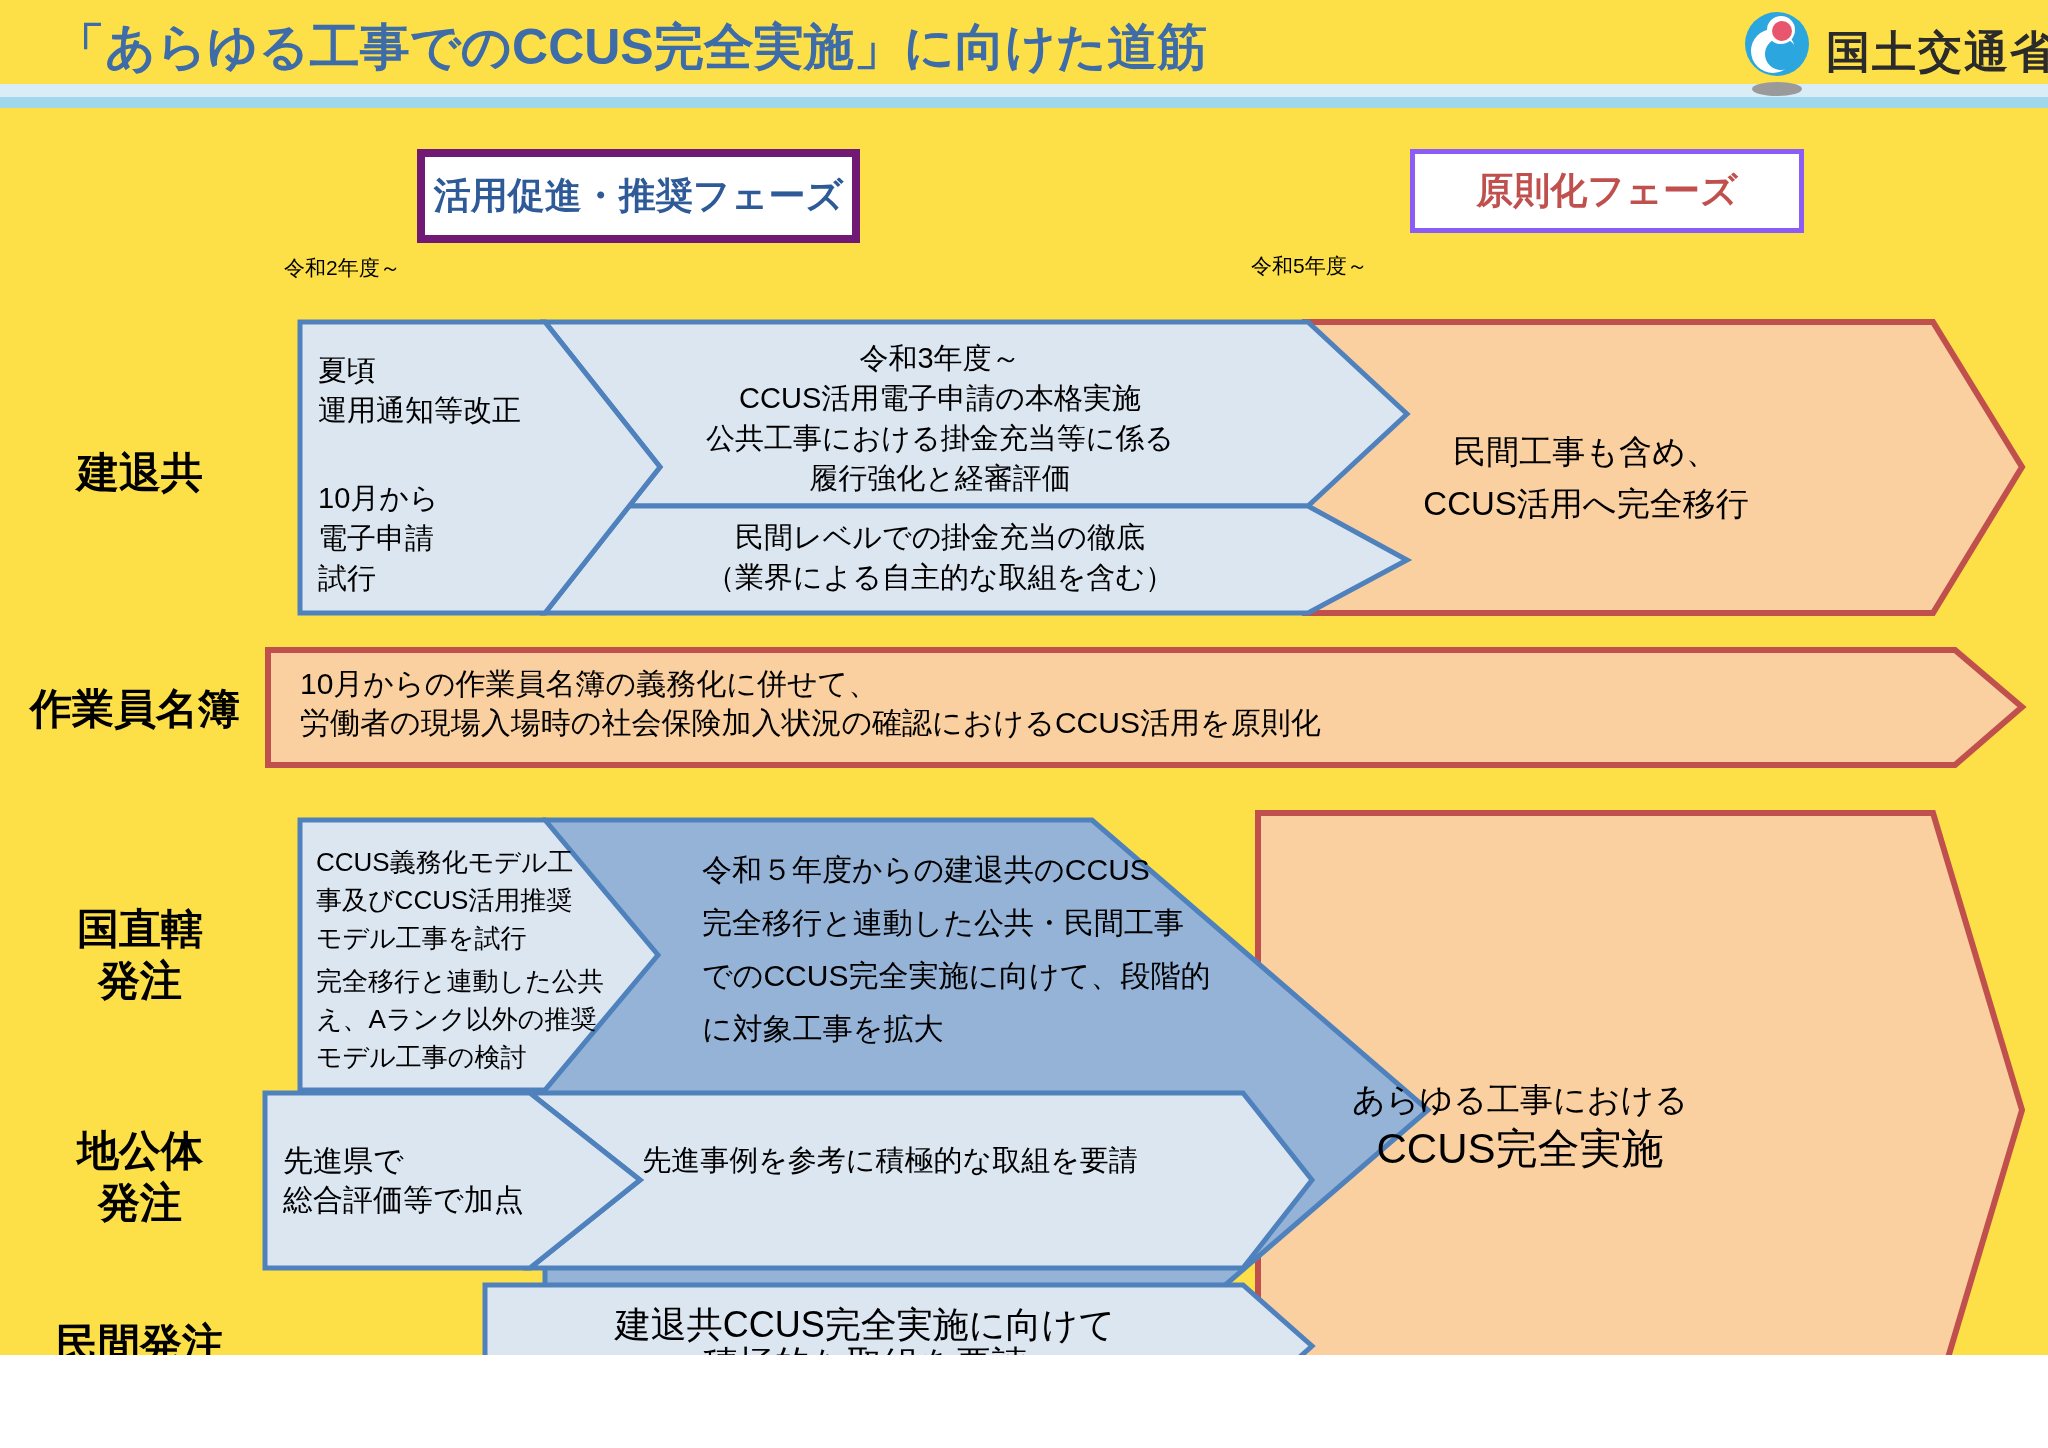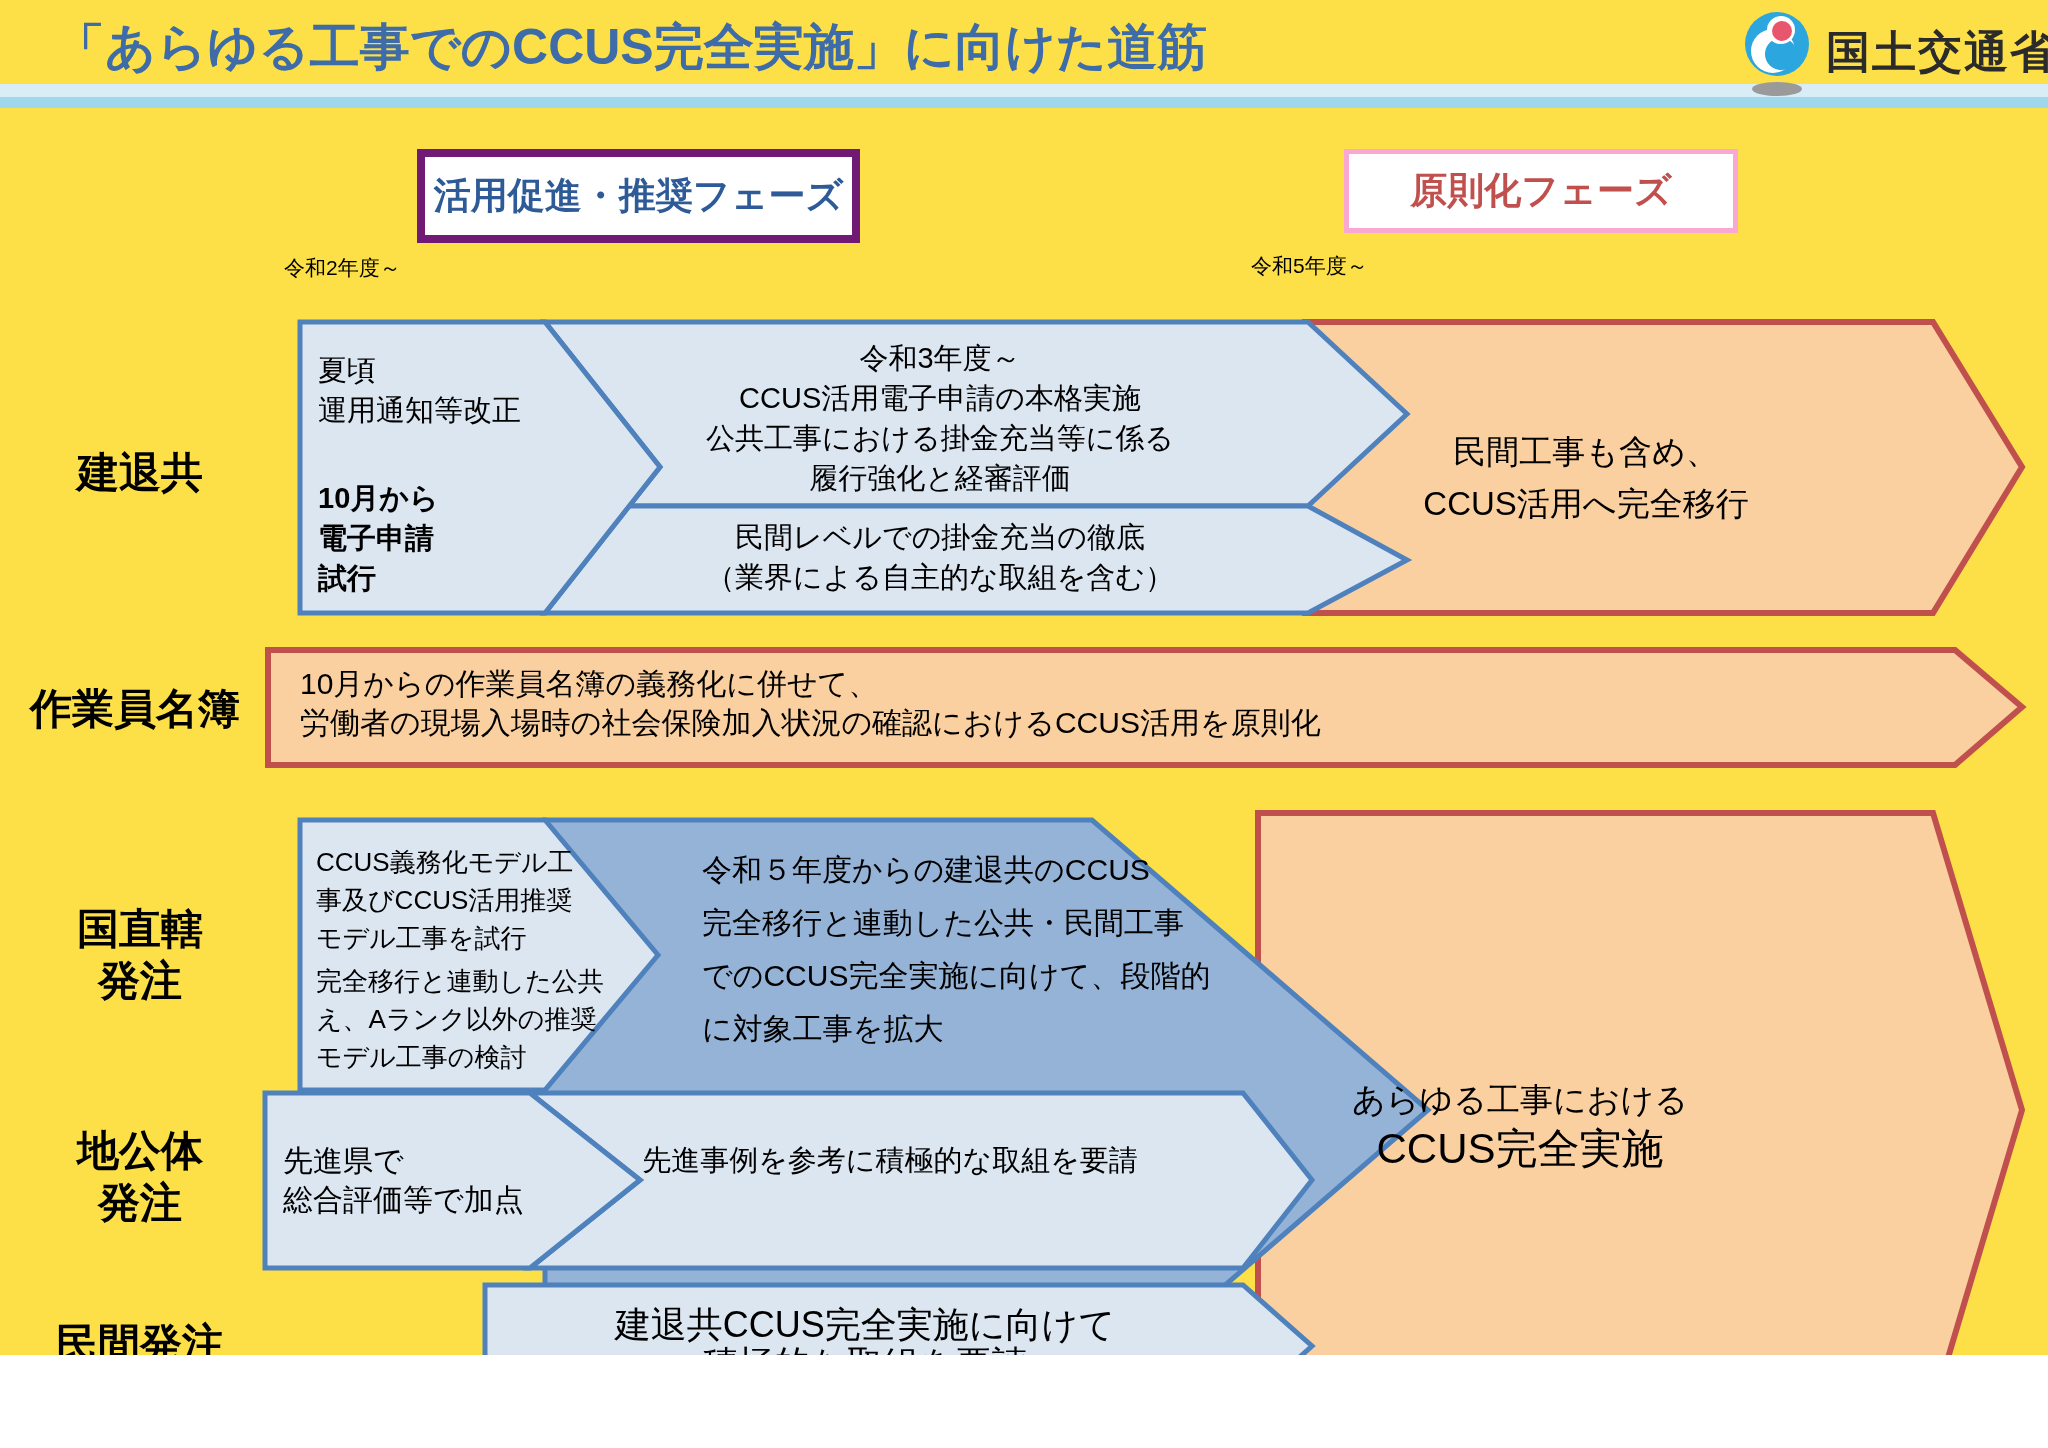--- a/index.html
+++ b/index.html
@@ -13,21 +13,21 @@
   }
   .band1{position:absolute;left:0;right:0;top:84px;height:13px;background:#D9EDF6;}
   .band2{position:absolute;left:0;right:0;top:97px;height:11px;background:#9FD8EC;}
   .logo{position:absolute;left:1738px;top:6px;display:flex;align-items:center;gap:10px;}
   .logo-text{font-size:44px;font-weight:600;color:#2b2b2b;letter-spacing:2px;white-space:nowrap;}
   .phase-box{
     position:absolute;display:flex;align-items:center;justify-content:center;
     background:#fff;font-weight:bold;font-size:37px;white-space:nowrap;
   }
   .phase-blue{left:417px;top:149px;width:427px;height:78px;border:8px solid #701a75;color:#2E5B97;}
-  .phase-red{left:1344px;top:149px;width:384px;height:74px;border:5px solid #f9a8d4;color:#C0504D;}
+  .phase-red{left:1410px;top:149px;width:384px;height:74px;border:5px solid #8b5cf6;color:#C0504D;}
   .era{position:absolute;font-size:21px;white-space:nowrap;text-align:center;}
   .row-label{position:absolute;font-weight:bold;font-size:42px;text-align:center;line-height:52px;white-space:nowrap;}
   .diagram{position:absolute;left:0;top:0;width:2048px;height:1448px;}
   .t{position:absolute;white-space:nowrap;}
   .t.center{text-align:center;white-space:normal;}
   .t .ln{white-space:nowrap;}
   .pagenum{position:absolute;left:1955px;top:1368px;font-size:48px;}
 </style>
 </head>
 <body>
@@ -82,21 +82,21 @@
   <div class="row-label" style="left:40px;top:1125px;width:200px;">
     <div class="ln">地公体</div>
     <div class="ln">発注</div>
   </div>
   <div class="row-label" style="left:40px;top:1318px;width:200px;">民間発注</div>
 
   <div class="t" style="left:318px;top:350px;font-size:29px;line-height:40px;">
     <div class="ln">夏頃</div>
     <div class="ln">運用通知等改正</div>
   </div>
-  <div class="t" style="left:318px;top:478px;font-size:29px;line-height:40px;font-weight:bold;">
+  <div class="t" style="left:318px;top:478px;font-size:29px;line-height:40px;">
     <div class="ln">10月から</div>
     <div class="ln">電子申請</div>
     <div class="ln">試行</div>
   </div>
   <div class="t center" style="left:620px;top:338px;width:640px;font-size:29px;line-height:40px;">
     <div class="ln">令和3年度～</div>
     <div class="ln">CCUS活用電子申請の本格実施</div>
     <div class="ln">公共工事における掛金充当等に係る</div>
     <div class="ln">履行強化と経審評価</div>
   </div>

